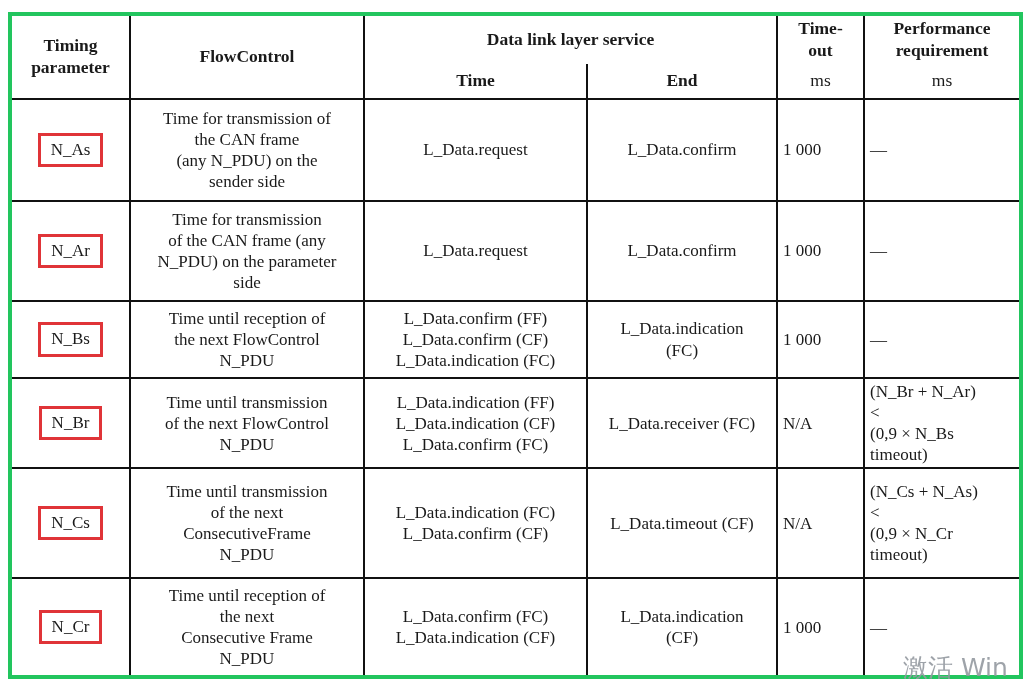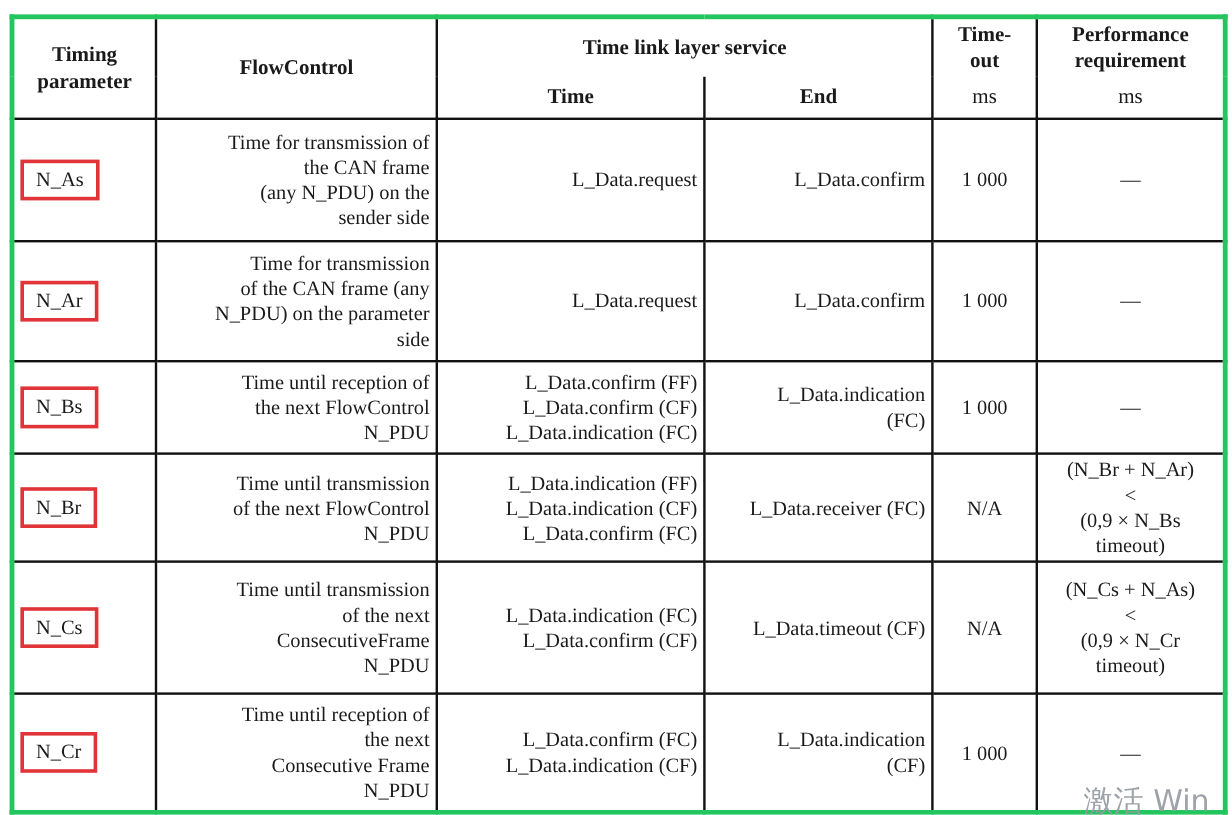--- a/index.html
+++ b/index.html
@@ -37,23 +37,23 @@
   table { border: 4px solid #22c55e; }
   th {
     font-weight: bold;
     text-align: center;
     font-size: 17.5px;
   }
   .preline { white-space: pre-line; }
   
   .nb { border-bottom-style: hidden; }
   .nt { border-top-style: hidden; }
-  td.param-cell { text-align: left; }
-  td.desc-cell, td.start-cell, td.end-cell { text-align: right; }
-  td.timeout-cell, td.perf-cell { text-align: center; }
+  td.param-cell { text-align: center; }
+  td.desc-cell, td.start-cell, td.end-cell { text-align: center; }
+  td.timeout-cell, td.perf-cell { }
   .red-box {
     display: inline-block;
     border: 3px solid #e03438;
     padding: 3px 10px 4px 10px;
     background: #ffffff;
     font-size: 17px;
     color: #1a1a1a;
   }
   tr.h1 { height: 50px; }
   tr.h2 { height: 35px; }
@@ -86,21 +86,21 @@
       <col style="width:223px">
       <col style="width:190px">
       <col style="width:87px">
       <col style="width:157px">
     </colgroup>
     <thead>
       <tr class="h1">
         <th rowspan="2" class="preline">Timing
 parameter</th>
         <th rowspan="2">FlowControl</th>
-        <th colspan="2" class="nb">Time link layer service</th>
+        <th colspan="2" class="nb">Data link layer service</th>
         <th class="nb preline">Time-
 out</th>
         <th class="nb preline">Performance
 requirement</th>
       </tr>
       <tr class="h2">
         <th class="nt">Time</th>
         <th class="nt">End</th>
         <th class="nt" style="font-weight:normal">ms</th>
         <th class="nt" style="font-weight:normal">ms</th>

